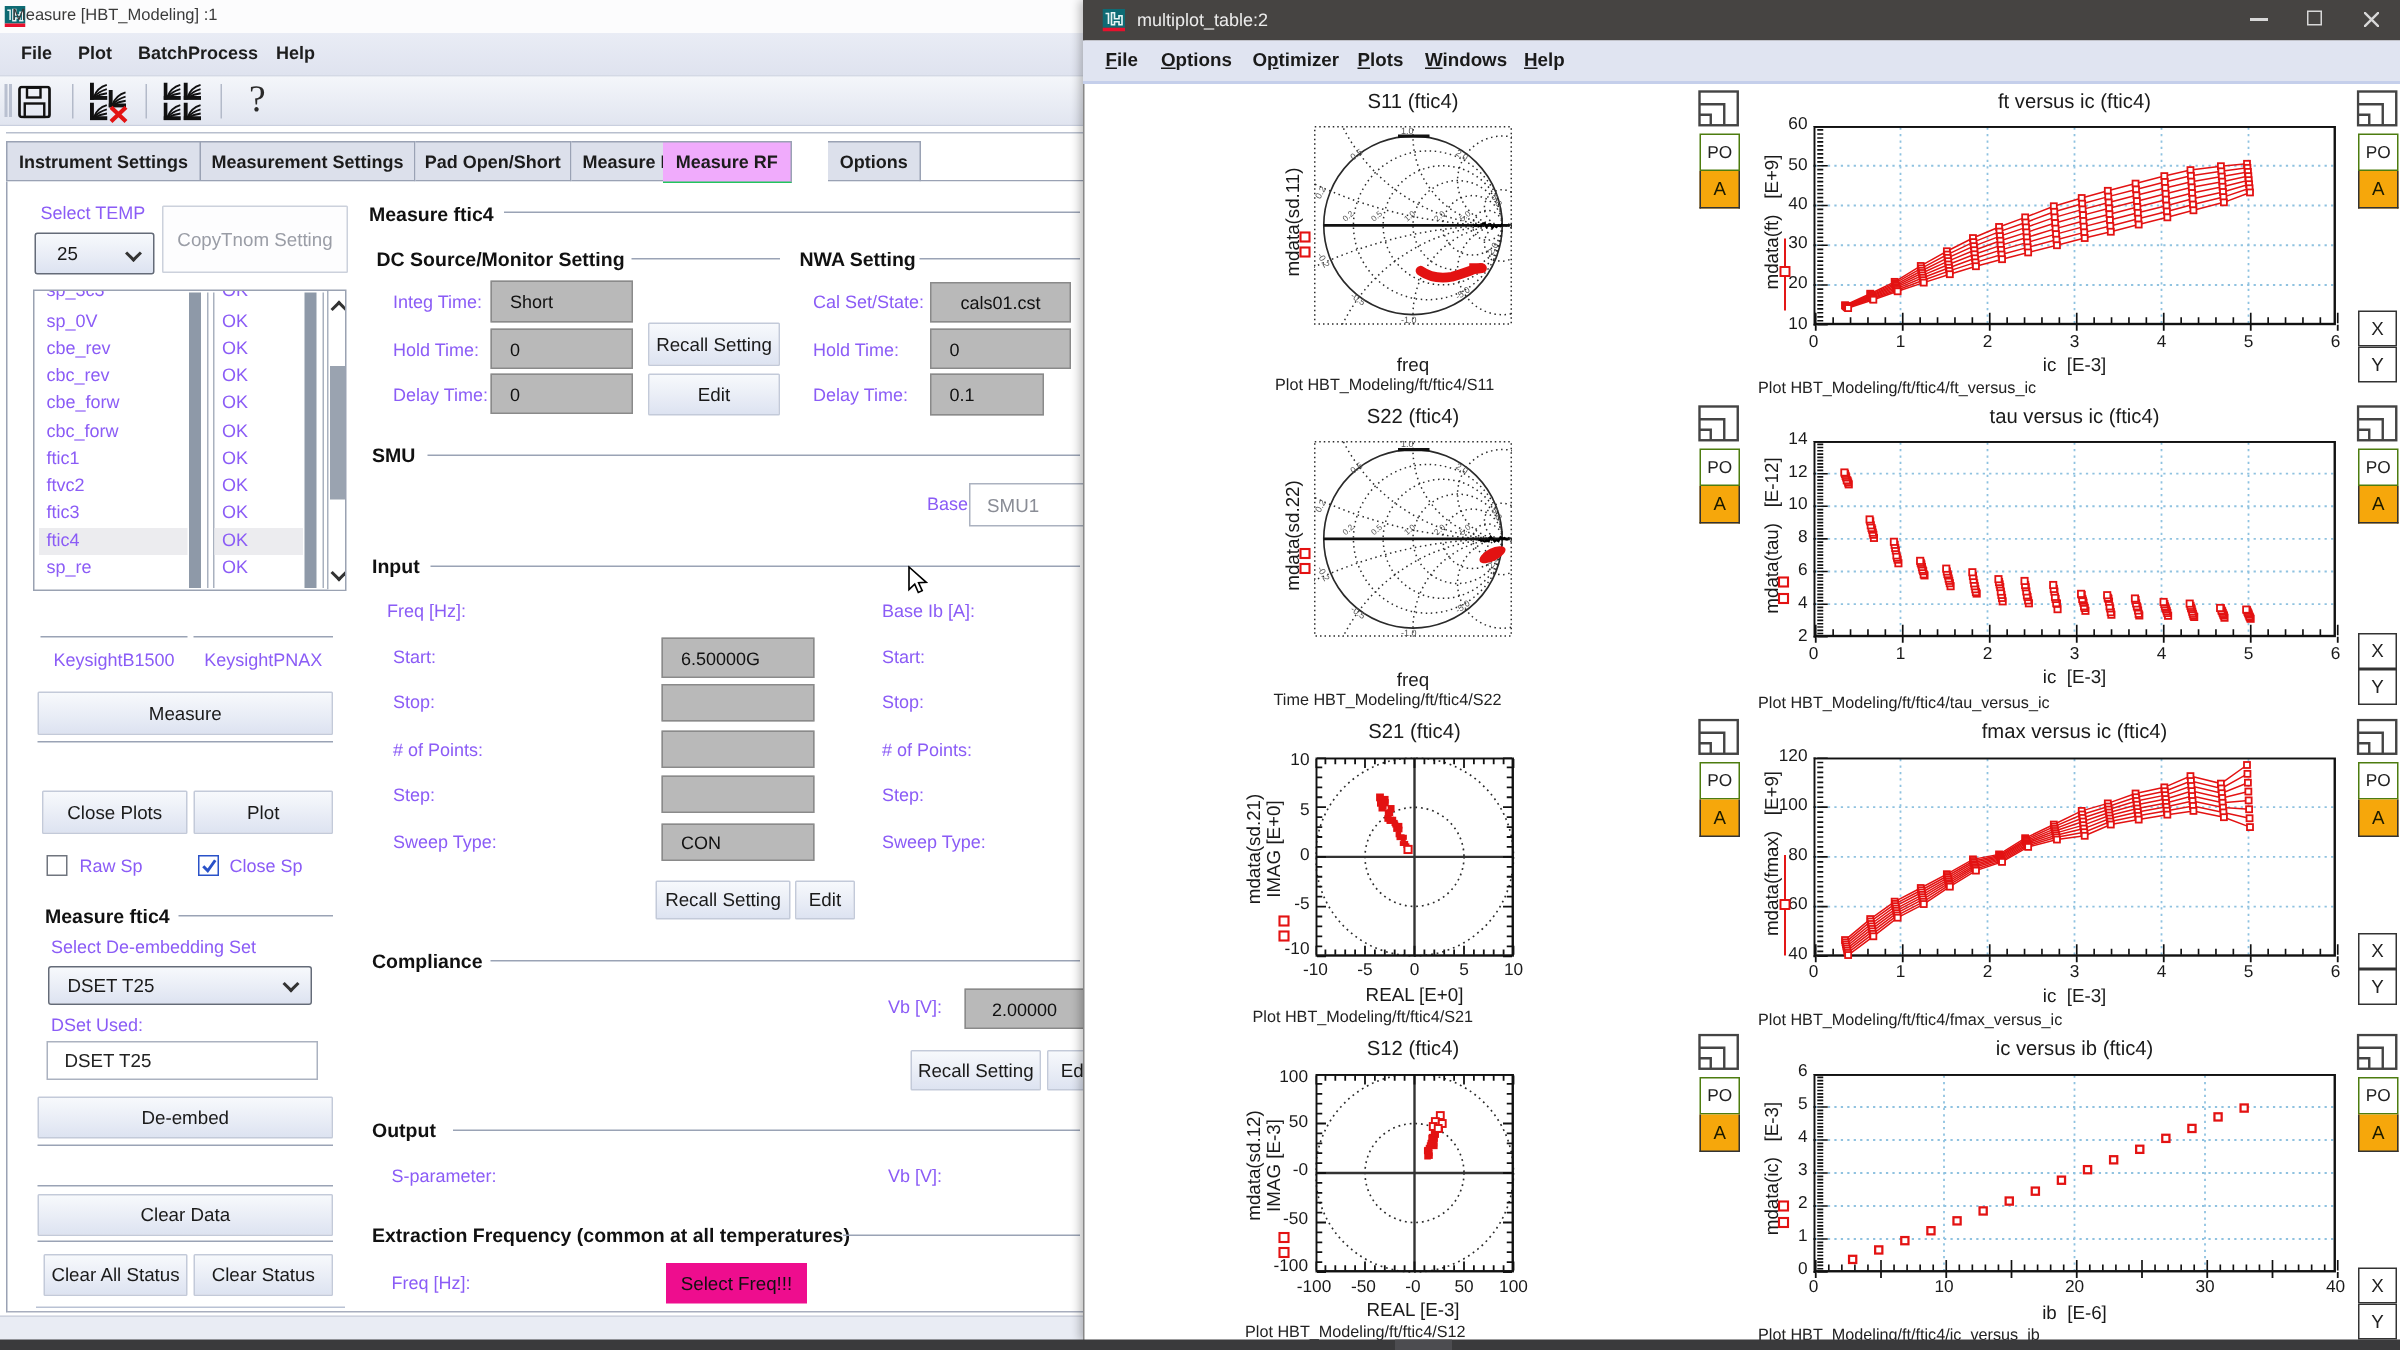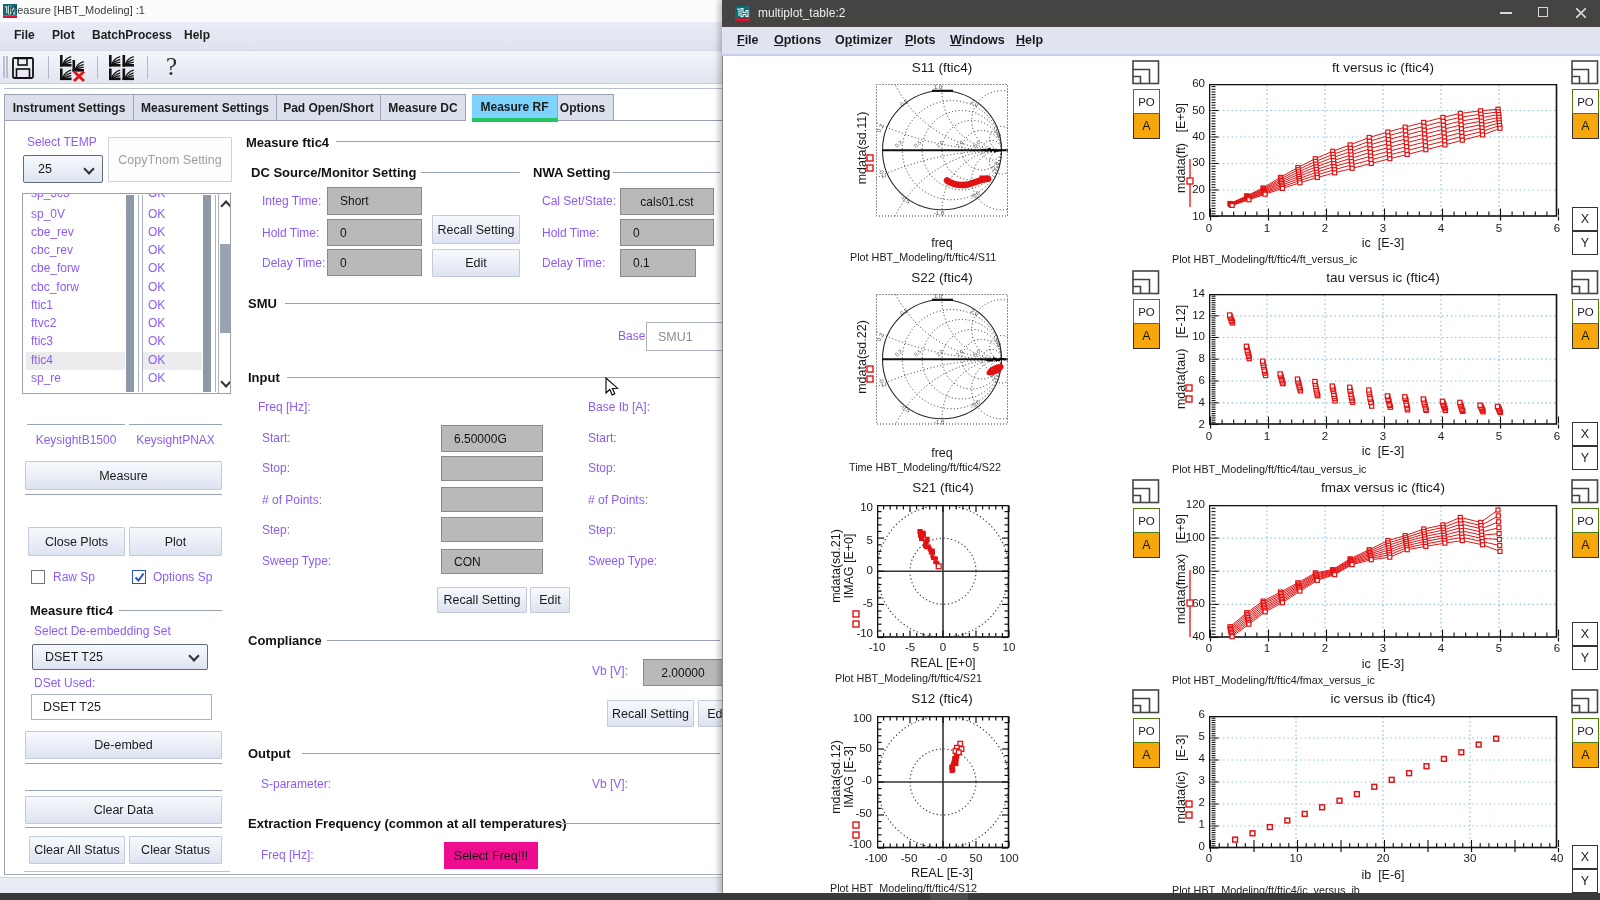--- a/index.html
+++ b/index.html
@@ -72,21 +72,21 @@
         <use href="#mpl" x="13.5" y="13.5"></use>
       </g>
     </svg>
  <div style="position:absolute;left:147px;top:56px;width:1px;height:23px;background:#b3bac9"></div>
  <div style="position:absolute;left:166px;top:53px;font-size:25px;font-weight:300;color:#2a2a2a;font-family:'Liberation Serif',serif">?</div>
 
  <div class="tab" style="left:4px;width:130px;border-left:1px solid #9aa2b4">Instrument Settings</div>
  <div class="tab" style="left:134px;width:143px">Measurement Settings</div>
  <div class="tab" style="left:277px;width:104px">Pad Open/Short</div>
  <div class="tab" style="left:381px;width:85px">Measure DC</div>
- <div class="tab" style="left:472px;width:86px;background:#7dd3fc;border-bottom:4px solid #22c55e;height:28px;z-index:3">Measure RF</div>
+ <div class="tab" style="left:442px;width:86px;background:#f0abfc;border-bottom:1px solid #22c55e;height:28px;z-index:3">Measure RF</div>
  <div class="tab" style="left:552px;width:62px">Options</div>
  <div style="position:absolute;left:4px;top:88px;width:720px;height:1px;background:#b8bfce"></div>
  <div style="position:absolute;left:614px;top:120px;width:110px;height:1px;background:#9aa2b4"></div>
 
  <div style="position:absolute;left:4px;top:121px;width:720px;height:754px;background:#fff;border-left:1px solid #9aa2b4;border-bottom:1px solid #a8aebe"></div>
 
  <div style="position:absolute;left:0;top:877px;width:724px;height:17px;background:#e9ecf4;border-top:1px solid #cdd2de"></div>
 
  <div class="lab" style="left:27px;top:135px">Select TEMP</div>
  <div class="btn" style="left:23px;top:155px;width:80px;height:28px;border:1.5px solid #646b78;border-radius:2px;justify-content:flex-start;padding-left:14px">25</div>
@@ -138,21 +138,21 @@
  <div class="btn" style="left:25px;top:461px;width:197px;height:29px">Measure</div>
  <div class="hline" style="left:25px;top:494px;width:197px"></div>
  <div class="btn" style="left:28px;top:527px;width:97px;height:29px">Close Plots</div>
  <div class="btn" style="left:129px;top:527px;width:93px;height:29px">Plot</div>
  <div style="position:absolute;left:31px;top:570px;width:14px;height:14px;border:1.5px solid #70757e;background:#fff"></div>
  <div class="lab" style="left:53px;top:570px">Raw Sp</div>
  <div style="position:absolute;left:132px;top:570px;width:14px;height:14px;border:1.5px solid #2a52c8;background:#fff"></div>
  <svg style="position:absolute;left:134px;top:572px" width="11" height="11">
       <path d="M1.5,5.5 L4.5,8.5 L9.5,1.5" fill="none" stroke="#2a52c8" stroke-width="2"></path>
     </svg>
- <div class="lab" style="left:153px;top:570px">Options Sp</div>
+ <div class="lab" style="left:153px;top:570px">Close Sp</div>
  <div class="bold" style="left:30px;top:603px">Measure ftic4</div>
  <div class="hline" style="left:119px;top:610px;width:103px"></div>
  <div class="lab" style="left:34px;top:624px">Select De-embedding Set</div>
  <div class="btn" style="left:32px;top:644px;width:176px;height:26px;border:1.5px solid #646b78;border-radius:2px;justify-content:flex-start;padding-left:12px">DSET T25</div>
  <span class="chev" style="position:absolute;left:190px;top:652px"></span>
  <div class="lab" style="left:34px;top:676px">DSet Used:</div>
  <div class="winput" style="left:31px;top:694px;width:181px;height:26px;color:#222">DSET T25</div>
  <div class="btn" style="left:25px;top:731px;width:197px;height:28px">De-embed</div>
  <div class="hline" style="left:25px;top:763px;width:197px"></div>
  <div class="hline" style="left:25px;top:790px;width:197px"></div>

